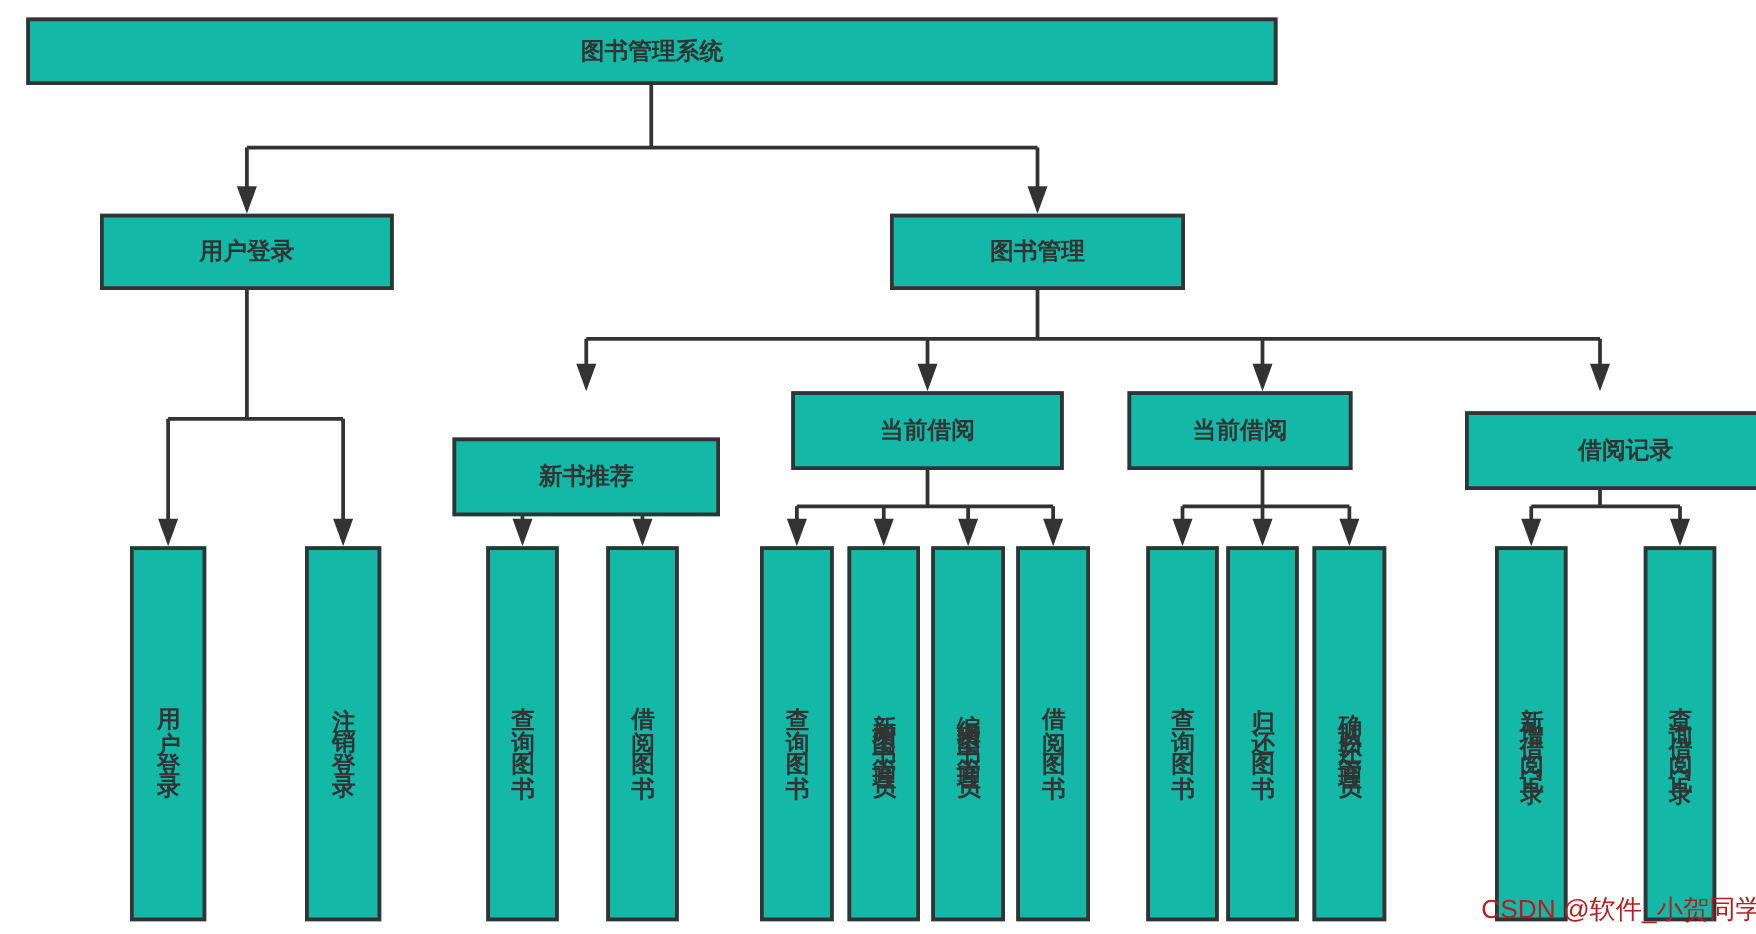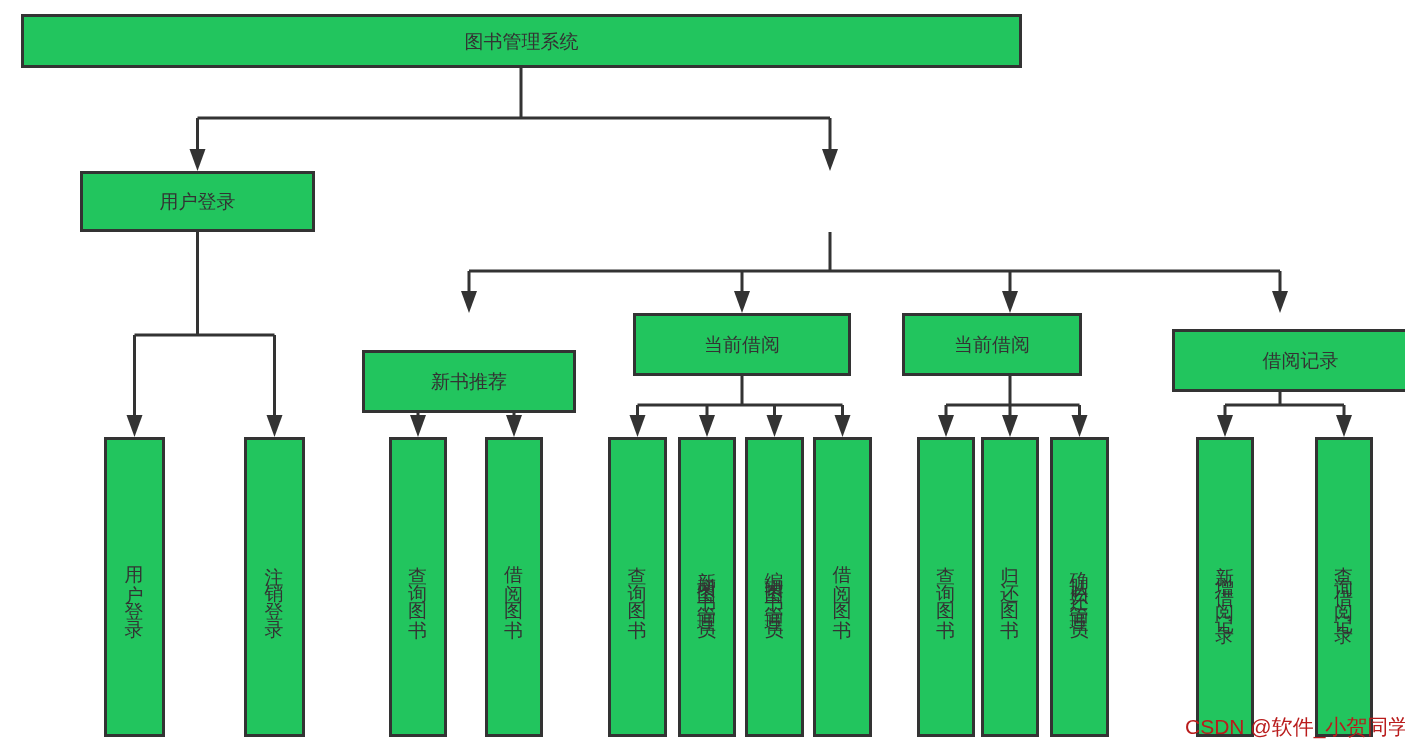--- a/index.html
+++ b/index.html
@@ -2,23 +2,23 @@
 <html><head>
 <meta charset="utf-8">
 <style>
   html,body{margin:0;padding:0;background:#ffffff;}
   .canvas{
     position:relative;width:1405px;height:747px;background:#ffffff;overflow:hidden;
     font-family:"Liberation Sans","DejaVu Sans",sans-serif;color:#333333;
   }
   .wires{position:absolute;left:0;top:0;width:1405px;height:747px;}
   .node{
-    position:absolute;box-sizing:border-box;border:3px solid #333333;background:#22c55e;
+    position:absolute;box-sizing:border-box;border:3px solid #333333;background:#14b8a6;
     display:flex;align-items:center;justify-content:center;
-    font-size:19px;color:#333333;line-height:1;
+    font-size:19px;color:#333333;line-height:1;font-weight:bold;
   }
   .vbox span{
     writing-mode:vertical-rl;text-orientation:mixed;white-space:nowrap;
   }
   .ls4 span{letter-spacing:18px;}
   .ls6 span{letter-spacing:12px;}
   .ls9 span{letter-spacing:7px;}
   .watermark{
     position:absolute;left:1185px;top:713px;width:215px;
     font-size:21px;color:#b91c1c;white-space:nowrap;
@@ -70,20 +70,23 @@
     </g>
   </svg>
 
   <div class="node" style="left:21px;top:14px;width:1001px;height:54px;">
     <span>图书管理系统</span>
   </div>
 
   <div class="node" style="left:80px;top:171px;width:235px;height:61px;">
     <span>用户登录</span>
   </div>
+  <div class="node" style="left:712px;top:171px;width:236px;height:61px;">
+    <span>图书管理</span>
+  </div>
 
   <div class="node" style="left:362px;top:313px;width:214px;height:63px;margin-top:37px;">
     <span>新书推荐</span>
   </div>
   <div class="node" style="left:633px;top:313px;width:218px;height:63px;">
     <span>当前借阅</span>
   </div>
   <div class="node" style="left:902px;top:313px;width:180px;height:63px;">
     <span>当前借阅</span>
   </div>

